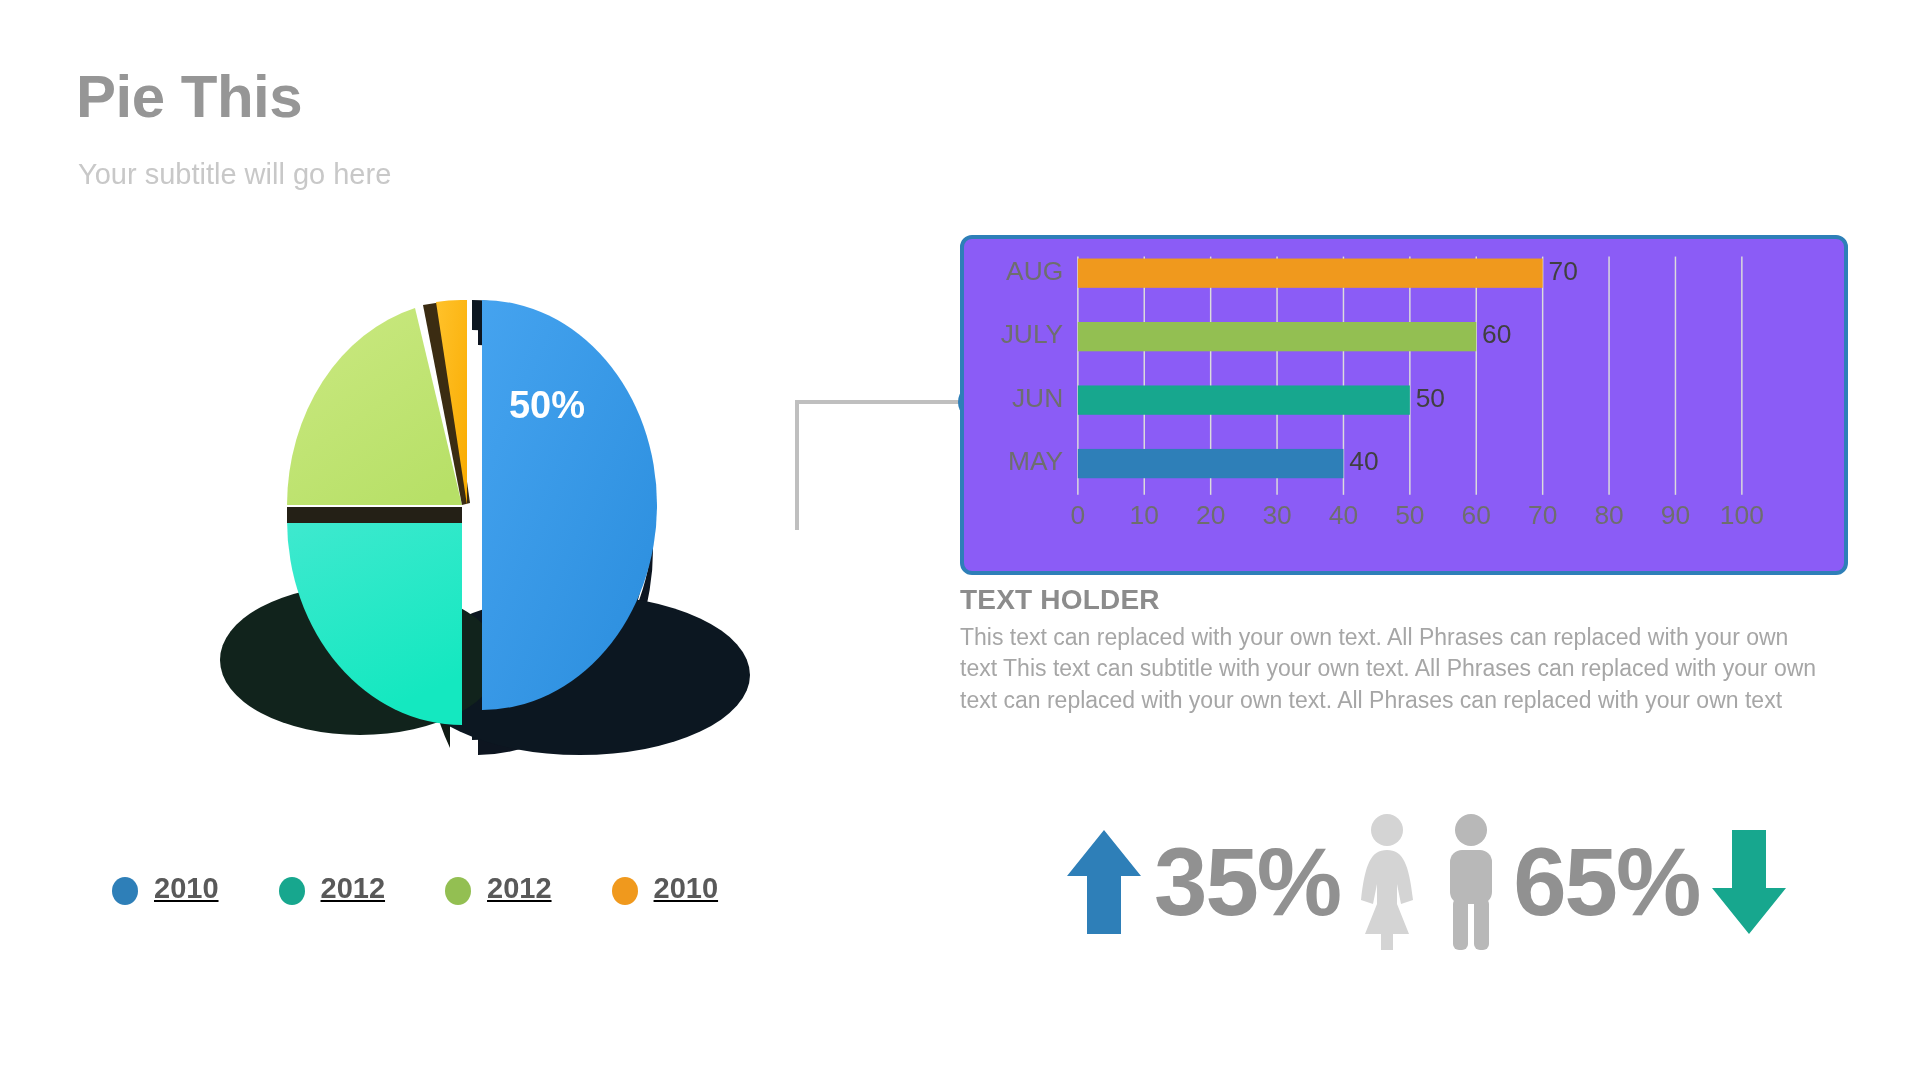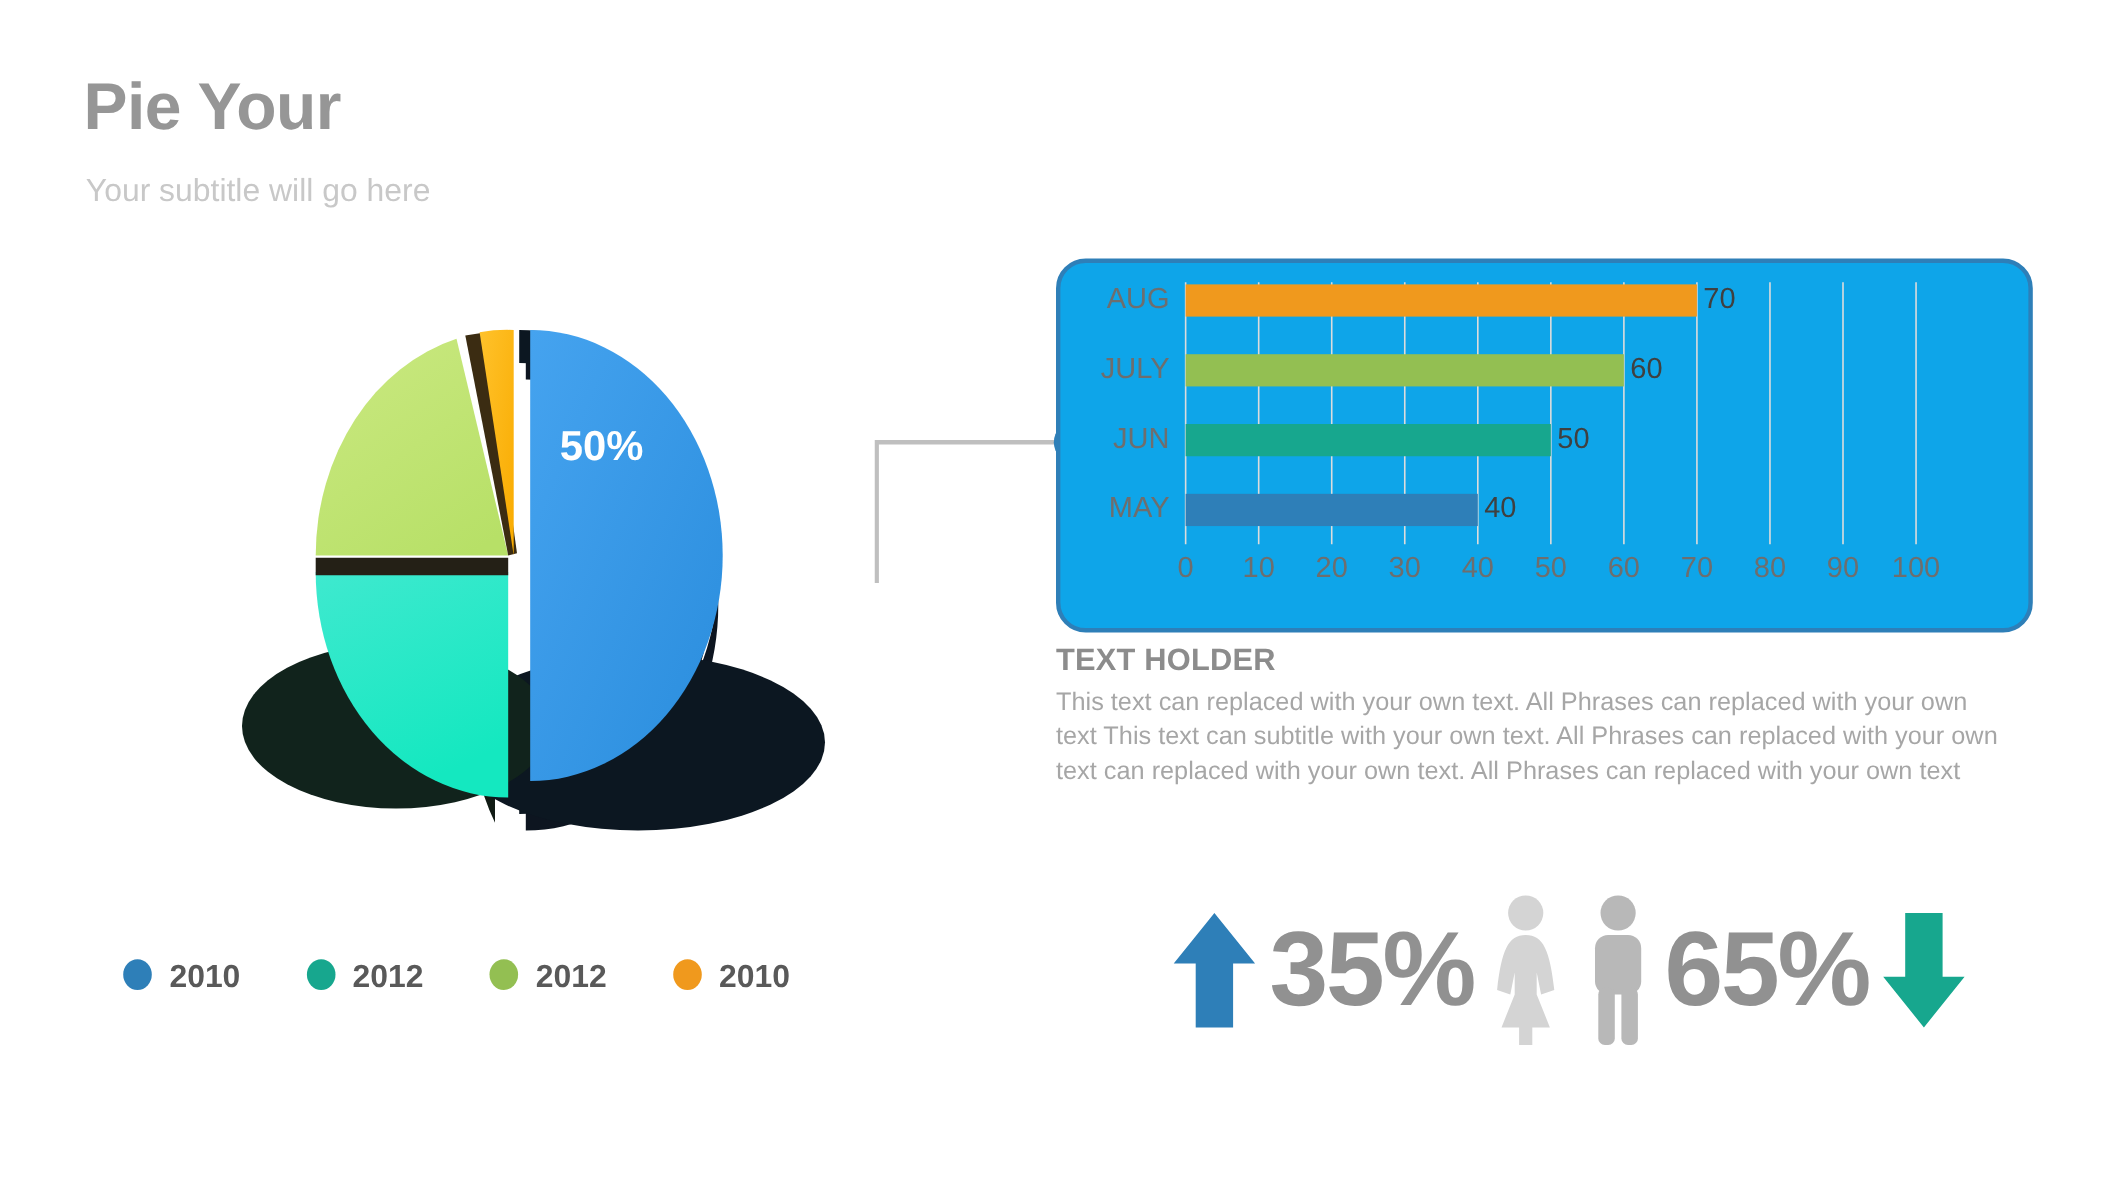--- a/index.html
+++ b/index.html
@@ -39,45 +39,46 @@
     font-size: 38px; font-weight: bold;
     text-anchor: middle;
   }
 
   
   #pie-legend {
     position: absolute; left: 112px; top: 872px;
     display: flex; align-items: center;
   }
   .legend-item {
-    display: flex; align-items: flex-start;
+    display: flex; align-items: flex-end;
     margin-right: 60px;
+    text-decoration: underline;
   }
   .legend-dot {
     width: 26px; height: 28px; border-radius: 50%;
     margin-right: 16px; flex: none;
   }
   .legend-label {
     font-size: 29px; font-weight: bold;
     color: #595959; white-space: nowrap;
   }
 
   
   #connector {
     position: absolute; left: 795px; top: 390px;
     width: 190px; height: 150px;
   }
 
   
   #bar-panel {
     position: absolute; left: 960px; top: 235px;
     width: 888px; height: 340px;
-    background: #0ea5e9;
+    background: #8b5cf6;
     border: 4px solid #2e7fb8;
-    border-radius: 27px;
+    border-radius: 12px;
     box-sizing: border-box;
   }
   #bar-svg { display:block; width: 100%; height: 100%; }
   .bar-cat {
     fill: #6e6e6e;
     font-family: "Liberation Sans", sans-serif;
     font-size: 27px; text-anchor: end;
   }
   .bar-val {
     fill: #404040;
@@ -117,21 +118,21 @@
   .stat-pct {
     font-size: 96px; font-weight: bold;
     color: #919191; line-height: 1;
     letter-spacing: -2px;
   }
   .arrow-svg, .person-svg { display:block; }
 </style>
 </head>
 <body>
 
-<div id="slide-title">Pie Your</div>
+<div id="slide-title">Pie This</div>
 <div id="slide-subtitle">Your subtitle will go here</div>
 
 <div id="pie-wrap">
   <svg id="pie-svg" viewBox="0 0 690 560" xmlns="http://www.w3.org/2000/svg">
     <defs>
       <linearGradient id="gBlue" x1="0" y1="0" x2="1" y2="1">
         <stop offset="0%" stop-color="#45a3ef"></stop>
           <stop offset="100%" stop-color="#2a8ddd"></stop>
       </linearGradient>
       <linearGradient id="gTeal" x1="0" y1="0" x2="0.4" y2="1">

